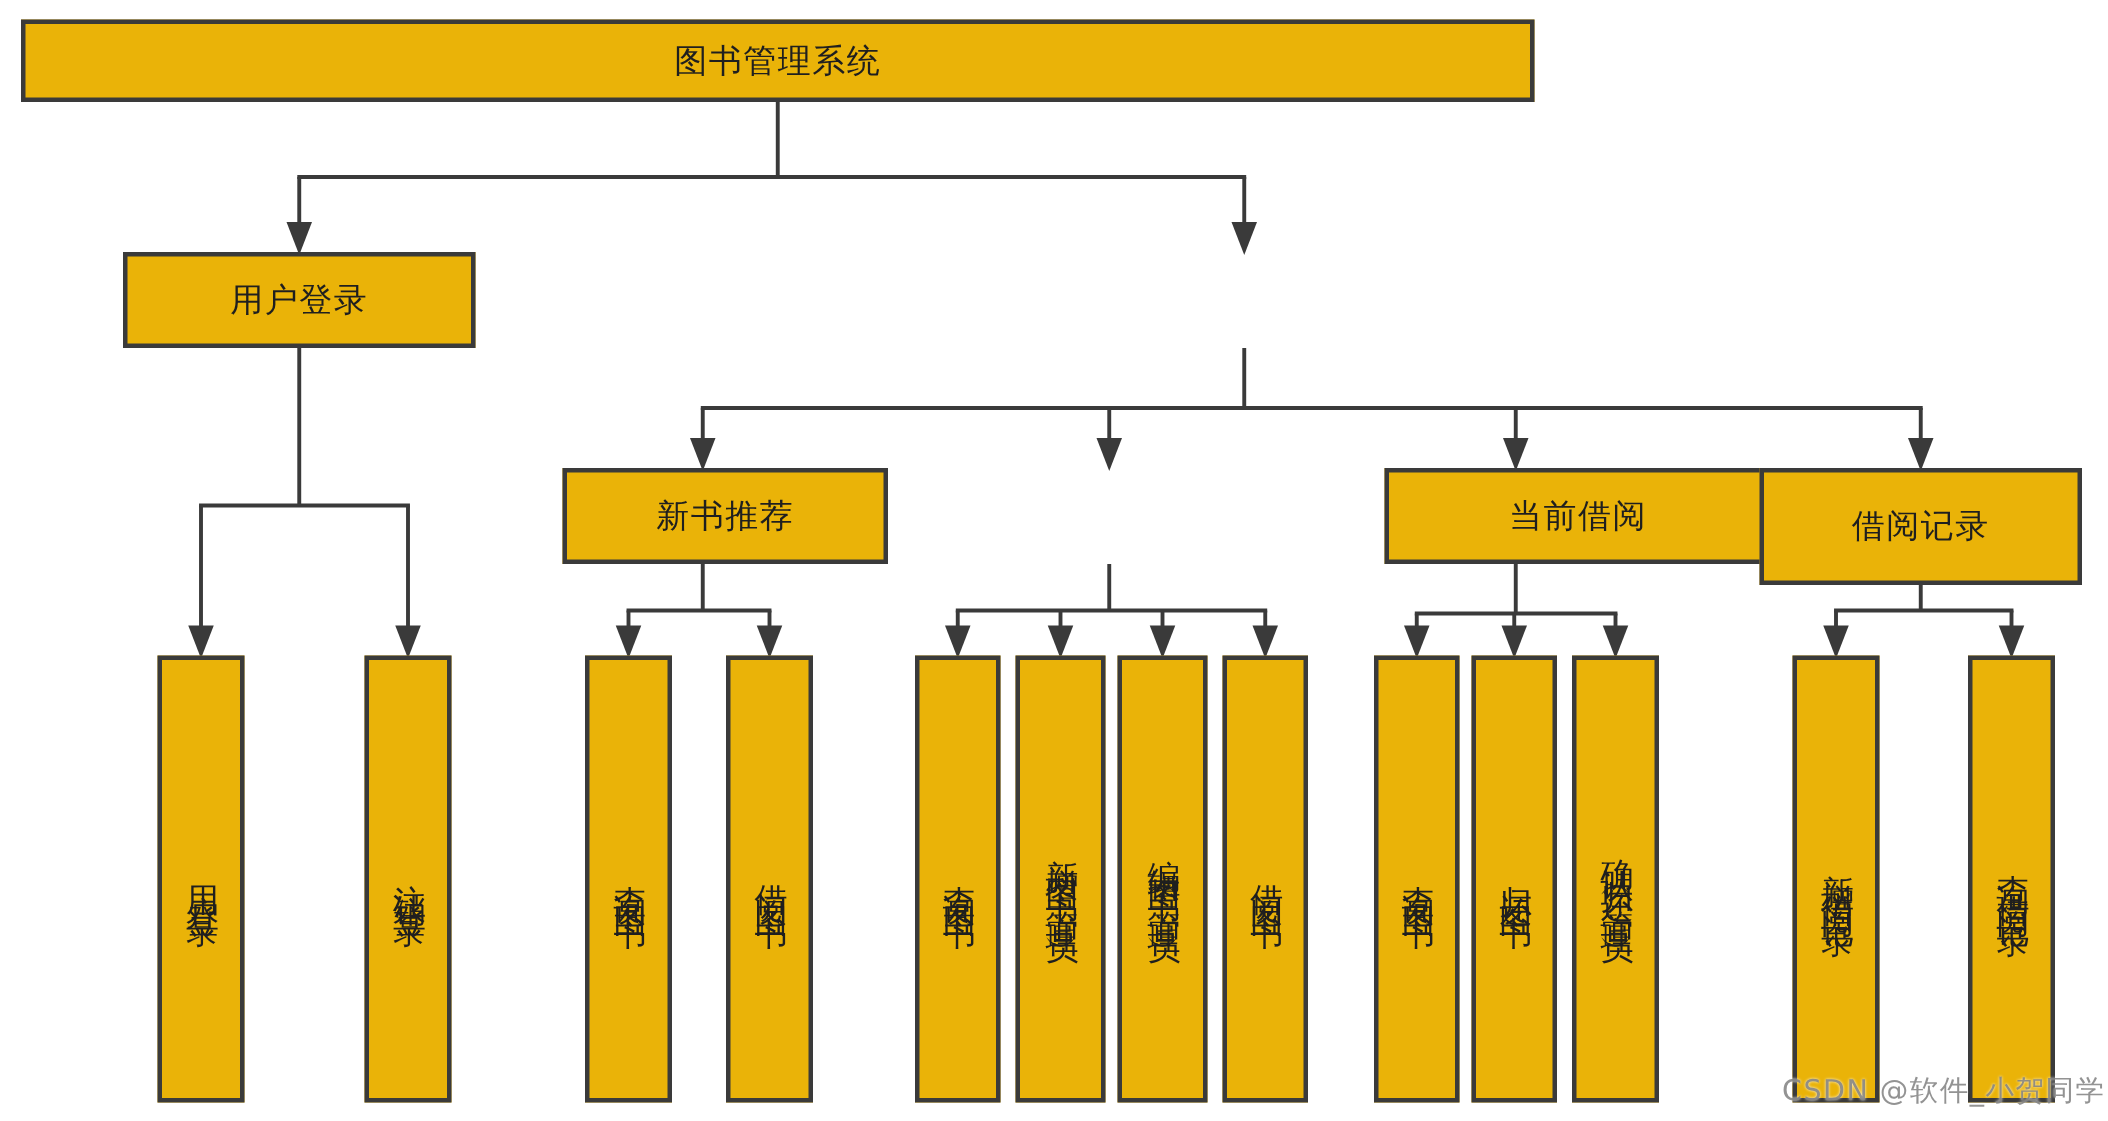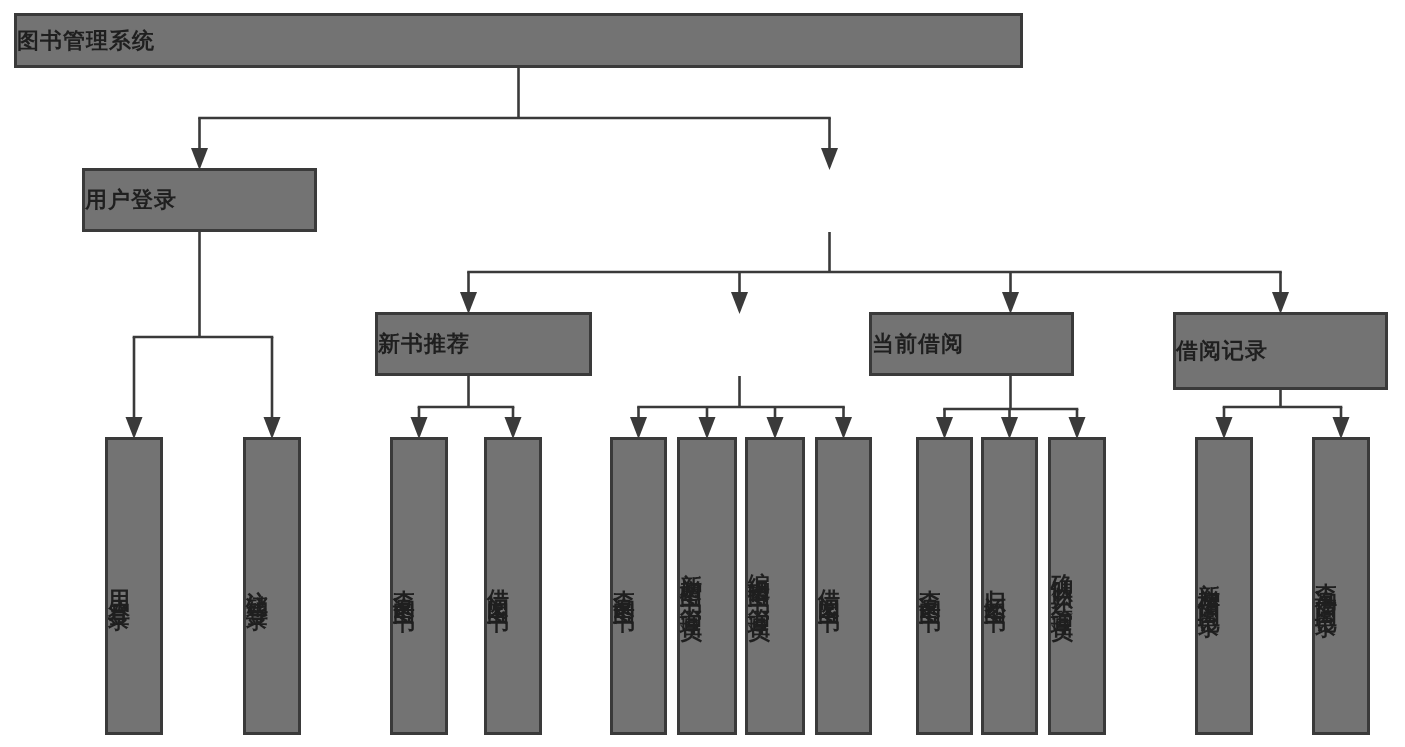--- a/index.html
+++ b/index.html
@@ -18,26 +18,26 @@
   #connector-layer {
     position: absolute;
     left: 0;
     top: 0;
     z-index: 1;
   }
   .node {
     position: absolute;
     box-sizing: border-box;
     border: 3px solid #3a3a3a;
-    background: #737373;
+    background: #eab308;
     display: flex;
     align-items: center;
+    justify-content: center;
     z-index: 2;
     color: #1f1f1f;
-    font-weight: bold;
   }
   .node .node-label {
     font-size: 22px;
     letter-spacing: 1px;
     white-space: nowrap;
   }
   .node.vertical .node-label {
     writing-mode: vertical-lr;
     text-orientation: mixed;
     font-size: 22px;
@@ -108,30 +108,31 @@
       <polygon points="1001,417 1018,417 1009.5,439" fill="#3a3a3a"></polygon>
       <line x1="1077" y1="409" x2="1077" y2="419" stroke="#3a3a3a" stroke-width="2.6"></line>
       <polygon points="1068.5,417 1085.5,417 1077,439" fill="#3a3a3a"></polygon>
       <line x1="1280.5" y1="376" x2="1280.5" y2="407" stroke="#3a3a3a" stroke-width="2.6"></line>
       <line x1="1222.7" y1="407" x2="1342.3" y2="407" stroke="#3a3a3a" stroke-width="2.6"></line>
       <line x1="1224" y1="407" x2="1224" y2="419" stroke="#3a3a3a" stroke-width="2.6"></line>
       <polygon points="1215.5,417 1232.5,417 1224,439" fill="#3a3a3a"></polygon>
       <line x1="1341" y1="407" x2="1341" y2="419" stroke="#3a3a3a" stroke-width="2.6"></line>
       <polygon points="1332.5,417 1349.5,417 1341,439" fill="#3a3a3a"></polygon>
     </svg>
+  <div id="watermark">CSDN @软件_小贺同学</div>
 <div class="node horizontal" style="left: 14px; top: 13px; width: 1009px; height: 55px;">
       <span class="node-label">图书管理系统</span>
     </div>
     <div class="node horizontal" style="left: 82px; top: 168px; width: 235px; height: 64px;">
       <span class="node-label">用户登录</span>
     </div>
     <div class="node horizontal" style="left: 360px; top: 312px; width: 217px; height: 64px; margin-left: 15px;">
       <span class="node-label">新书推荐</span>
     </div>
-    <div class="node horizontal" style="left: 869px; top: 312px; width: 205px; height: 64px;">
+    <div class="node horizontal" style="left: 923px; top: 312px; width: 258px; height: 64px;">
       <span class="node-label">当前借阅</span>
     </div>
     <div class="node horizontal" style="left: 1173px; top: 312px; width: 215px; height: 78px;">
       <span class="node-label">借阅记录</span>
     </div>
     <div class="node vertical" style="left: 105px; top: 437px; width: 58px; height: 298px;">
       <span class="node-label">用户登录</span>
     </div>
     <div class="node vertical" style="left: 243px; top: 437px; width: 58px; height: 298px;">
       <span class="node-label">注销登录</span>

